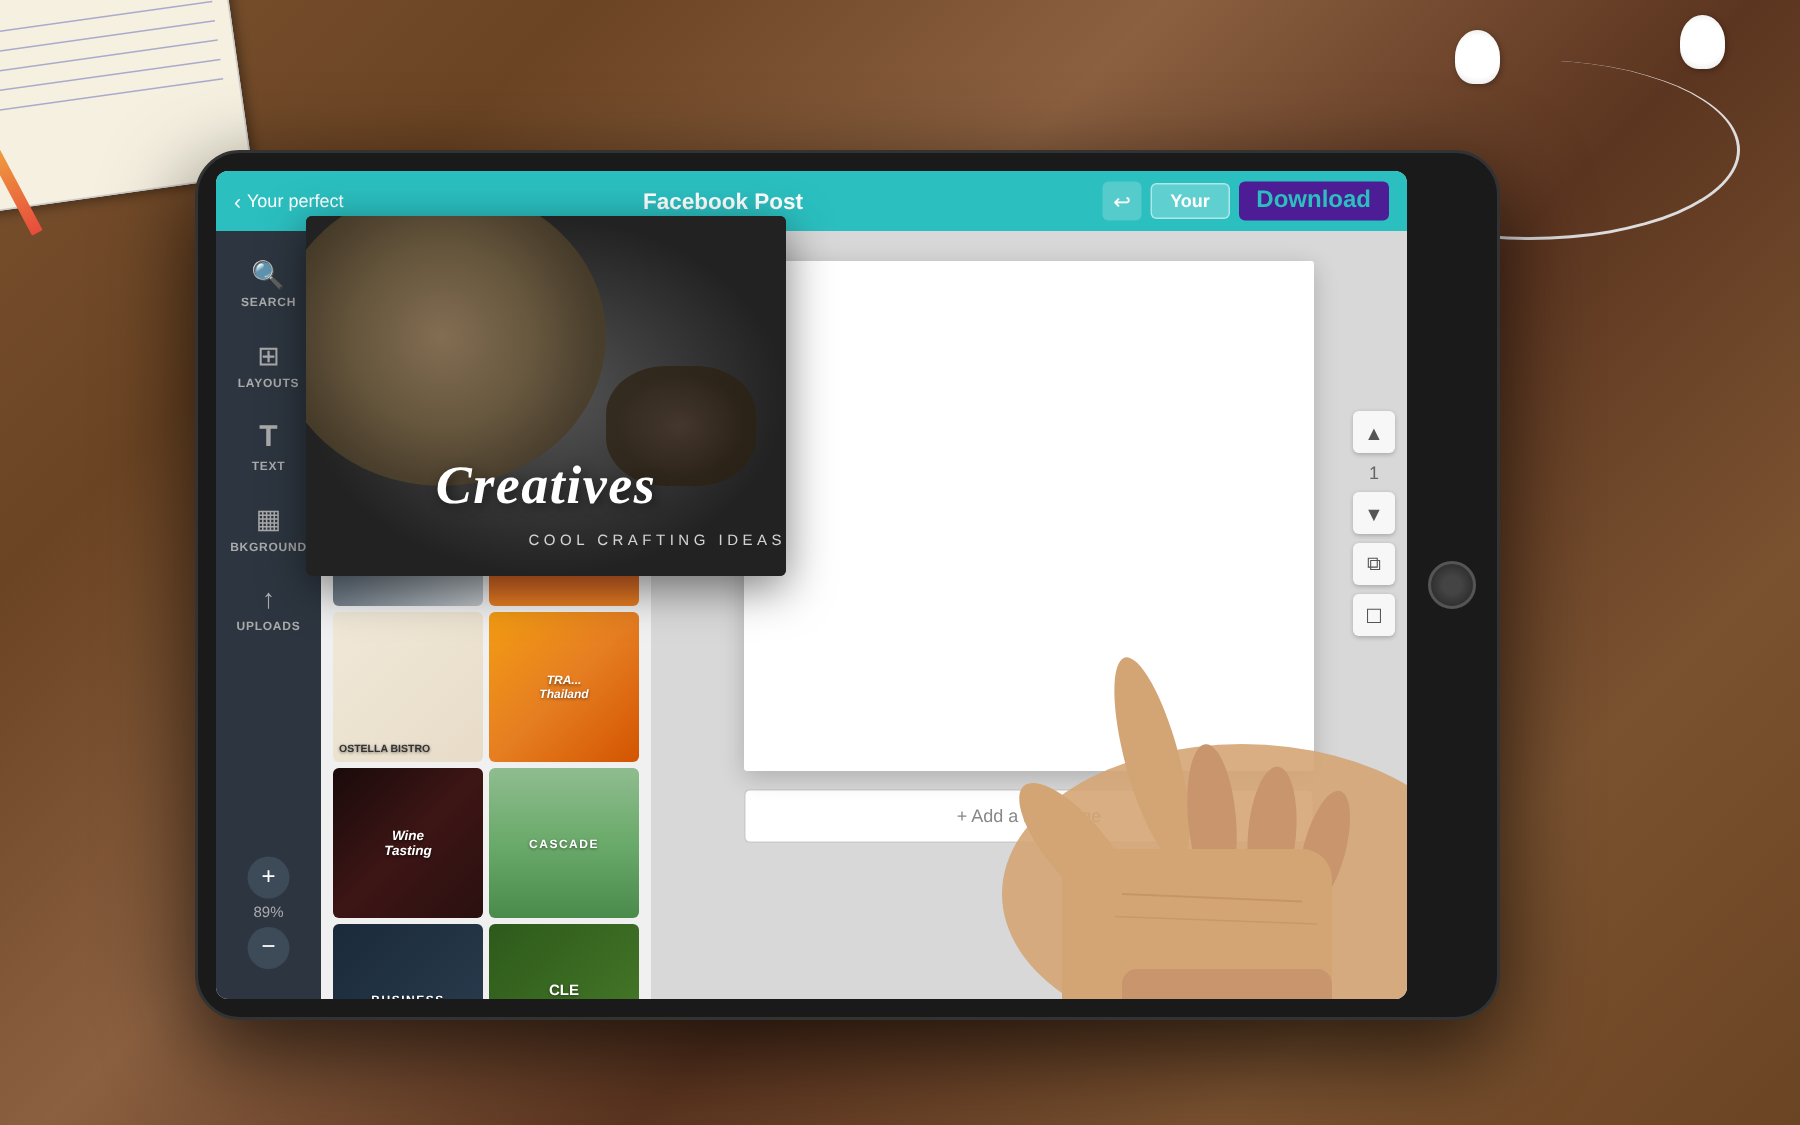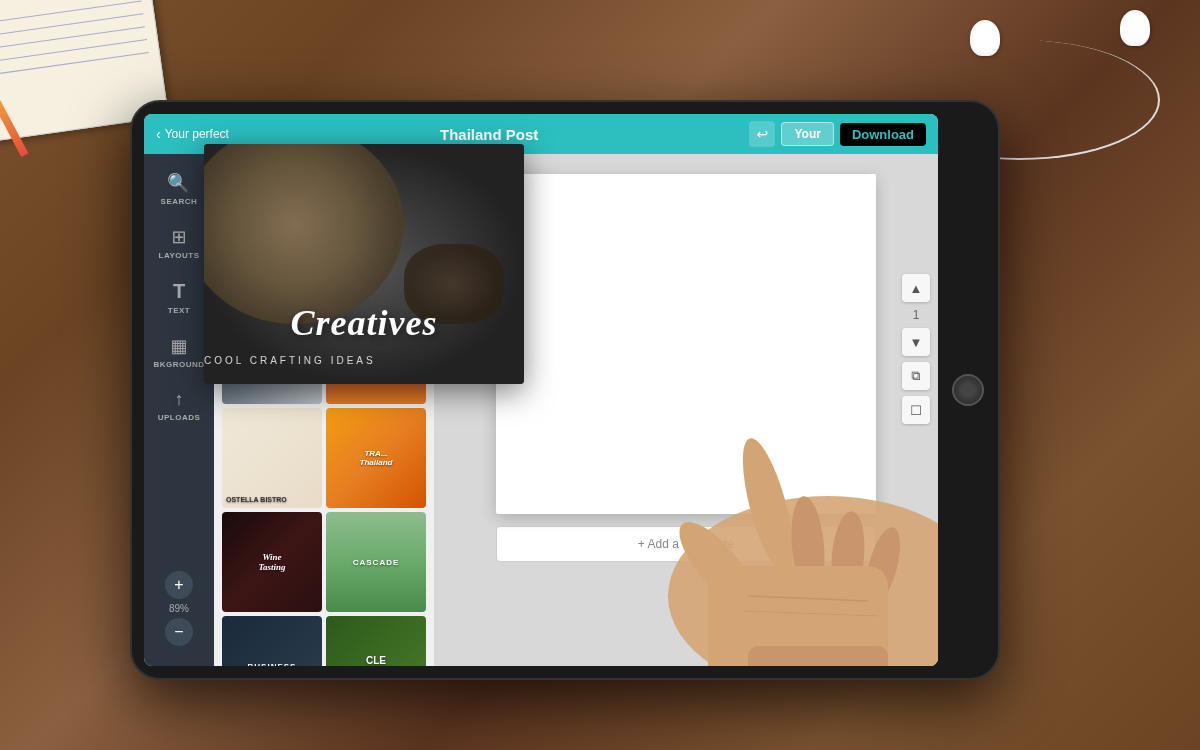--- a/index.html
+++ b/index.html
@@ -181,24 +181,24 @@
       background: rgba(255,255,255,0.25);
       border: 1px solid rgba(255,255,255,0.5);
       border-radius: 4px;
       color: white;
       font-size: 12px;
       font-weight: 600;
       cursor: pointer;
     }
     .download-btn {
       padding: 4px 12px;
-      background: #000000;
+      background: #4c1d95;
       border-radius: 4px;
       color: #2bbfc0;
-      font-size: 13px;
+      font-size: 16px;
       font-weight: 700;
       cursor: pointer;
     }
 
     
     .sidebar {
       position: absolute;
       top: 40px;
       left: 0;
       width: 70px;
@@ -433,21 +433,21 @@
       font-weight: 700;
       color: white;
       text-shadow: 2px 2px 8px rgba(0,0,0,0.5);
       letter-spacing: 1px;
     }
     .design-subtitle {
       position: absolute;
       bottom: 18px;
       left: 0;
       right: 0;
-      text-align: left;
+      text-align: right;
       font-size: 10px;
       color: rgba(255,255,255,0.8);
       letter-spacing: 3px;
       text-transform: uppercase;
     }
 
     
     .hand-overlay {
       position: absolute;
       bottom: -30px;
@@ -463,21 +463,20 @@
     .template-panel::-webkit-scrollbar-track { background: #e0e0e0; }
     .template-panel::-webkit-scrollbar-thumb { background: #bbb; border-radius: 2px; }
 
     
     .t-lilypad {
       background: linear-gradient(to bottom, #1a3a2a 0%, #2d5a3d 50%, #1a3a2a 100%);
     }
     
     .t-wine {
       background: linear-gradient(135deg, #1a0a0a 0%, #3d1515 50%, #2a1010 100%);
-      font-family: Liberation Serif, serif;
     }
     
     .t-cascade {
       background: linear-gradient(to bottom, #8fbc8f 0%, #6aaa6a 50%, #4a8a4a 100%);
     }
     
     .t-business {
       background: linear-gradient(135deg, #1a2a3a 0%, #2c3e50 100%);
     }
     
@@ -517,21 +516,21 @@
 </div>
 
 <div class="ipad">
   <div class="ipad-screen">
 
     <div class="app-header">
       <div class="back-btn">
         <span class="back-chevron">‹</span>
         <span>Your perfect</span>
       </div>
-      <span class="header-title">Thailand Post</span>
+      <span class="header-title">Facebook Post</span>
       <div class="header-actions">
         <div class="undo-btn">
           <span>↩</span>
         </div>
         <div class="share-btn">
           <span>Your</span>
         </div>
         <div class="download-btn">
           <span>Download</span>
         </div>

